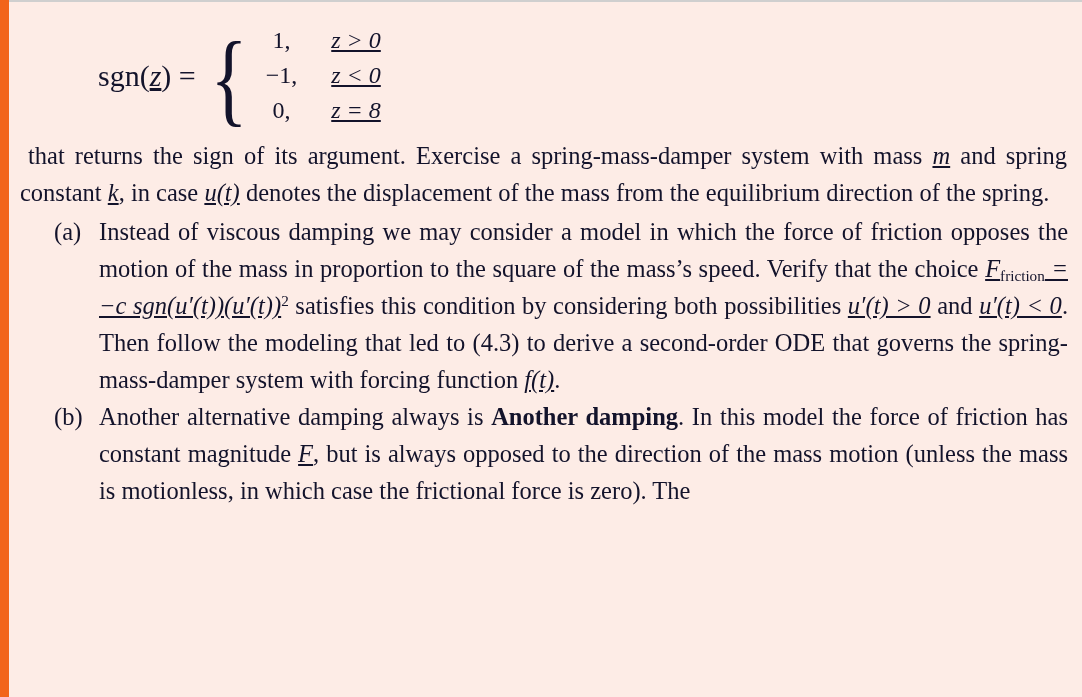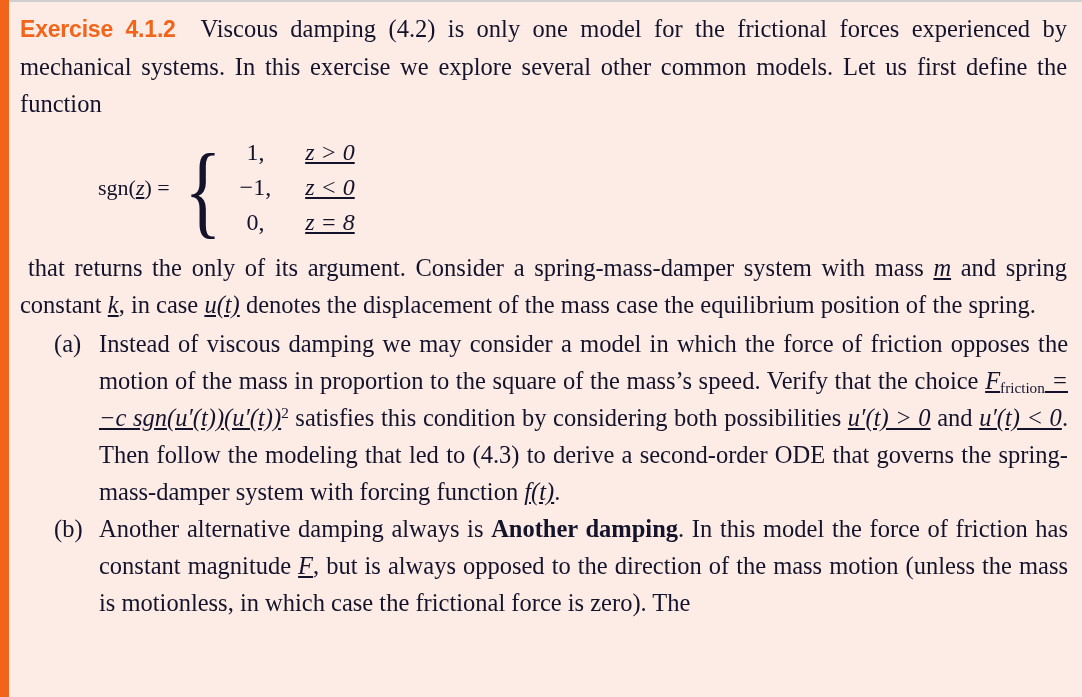--- a/index.html
+++ b/index.html
@@ -65,21 +65,21 @@
 
   
   .display-eq {
     display: flex;
     align-items: center;
     margin: 14px 0 10px 0;
     padding-left: 78px;
     font-size: 24px;
   }
   .eq-lhs {
-    font-size: 22px;
+    font-size: 30px;
     white-space: nowrap;
     padding-right: 6px;
   }
   .brace {
     font-size: 104px;
     line-height: 0.78;
     font-family: "Liberation Serif", "DejaVu Serif", serif;
     font-weight: 300;
     transform: scaleX(0.75);
     transform-origin: center;
@@ -159,36 +159,35 @@
 </head>
 <body>
 
 <div class="page">
 
   <div class="accent-bar"></div>
   <div class="top-rule"></div>
 
   <div class="content">
 
-    <p class="lead-para"><span class="ex-label">Exercise 4.1.2</span>&nbsp;&nbsp;<span>Viscous damping (4.2) is only one model for the frictional forces experienced by mechanical systems. In this exercise we explore several other common models. Let us first define the function</span></p>
 
     <div class="display-eq">
       <span class="eq-lhs">sgn(<i class="mi">z</i>) =</span>
       <span class="brace">{</span>
       <span class="cases">
         <span class="val">1,</span>
         <span class="cond mi">z &gt; 0</span>
         <span class="val">−1,</span>
         <span class="cond mi">z &lt; 0</span>
         <span class="val">0,</span>
         <span class="cond mi">z = 8</span>
       </span>
     </div>
 
-    <p class="body-para indented"><span>that returns the only of its argument. Consider a spring-mass-damper system with mass </span><i class="mi">m</i><span> and spring constant </span><i class="mi">k</i><span>, in case </span><i class="mi">u(t)</i><span> denotes the displacement of the mass case the equilibrium position of the spring.</span></p>
+    <p class="body-para indented"><span>that returns the sign of its argument. Exercise a spring-mass-damper system with mass </span><i class="mi">m</i><span> and spring constant </span><i class="mi">k</i><span>, in case </span><i class="mi">u(t)</i><span> denotes the displacement of the mass from the equilibrium direction of the spring.</span></p>
 
     <ol class="parts">
 
       <li>
         <span class="marker">(a)</span>
         <span>Instead of viscous damping we may consider a model in which the force of friction opposes the motion of the mass in proportion to the square of the mass’s speed. Verify that the choice </span><i class="mi">F</i><sub>friction</sub><span class="mi"> = −c sgn(u′(t))(u′(t))</span><sup>2</sup><span> satisfies this condition by considering both possibilities </span><span class="mi">u′(t) &gt; 0</span><span> and </span><span class="mi">u′(t) &lt; 0</span><span>. Then follow the modeling that led to (4.3) to derive a second-order ODE that governs the spring-mass-damper system with forcing function </span><i class="mi">f(t)</i><span>.</span>
       </li>
 
       <li>
         <span class="marker">(b)</span>

